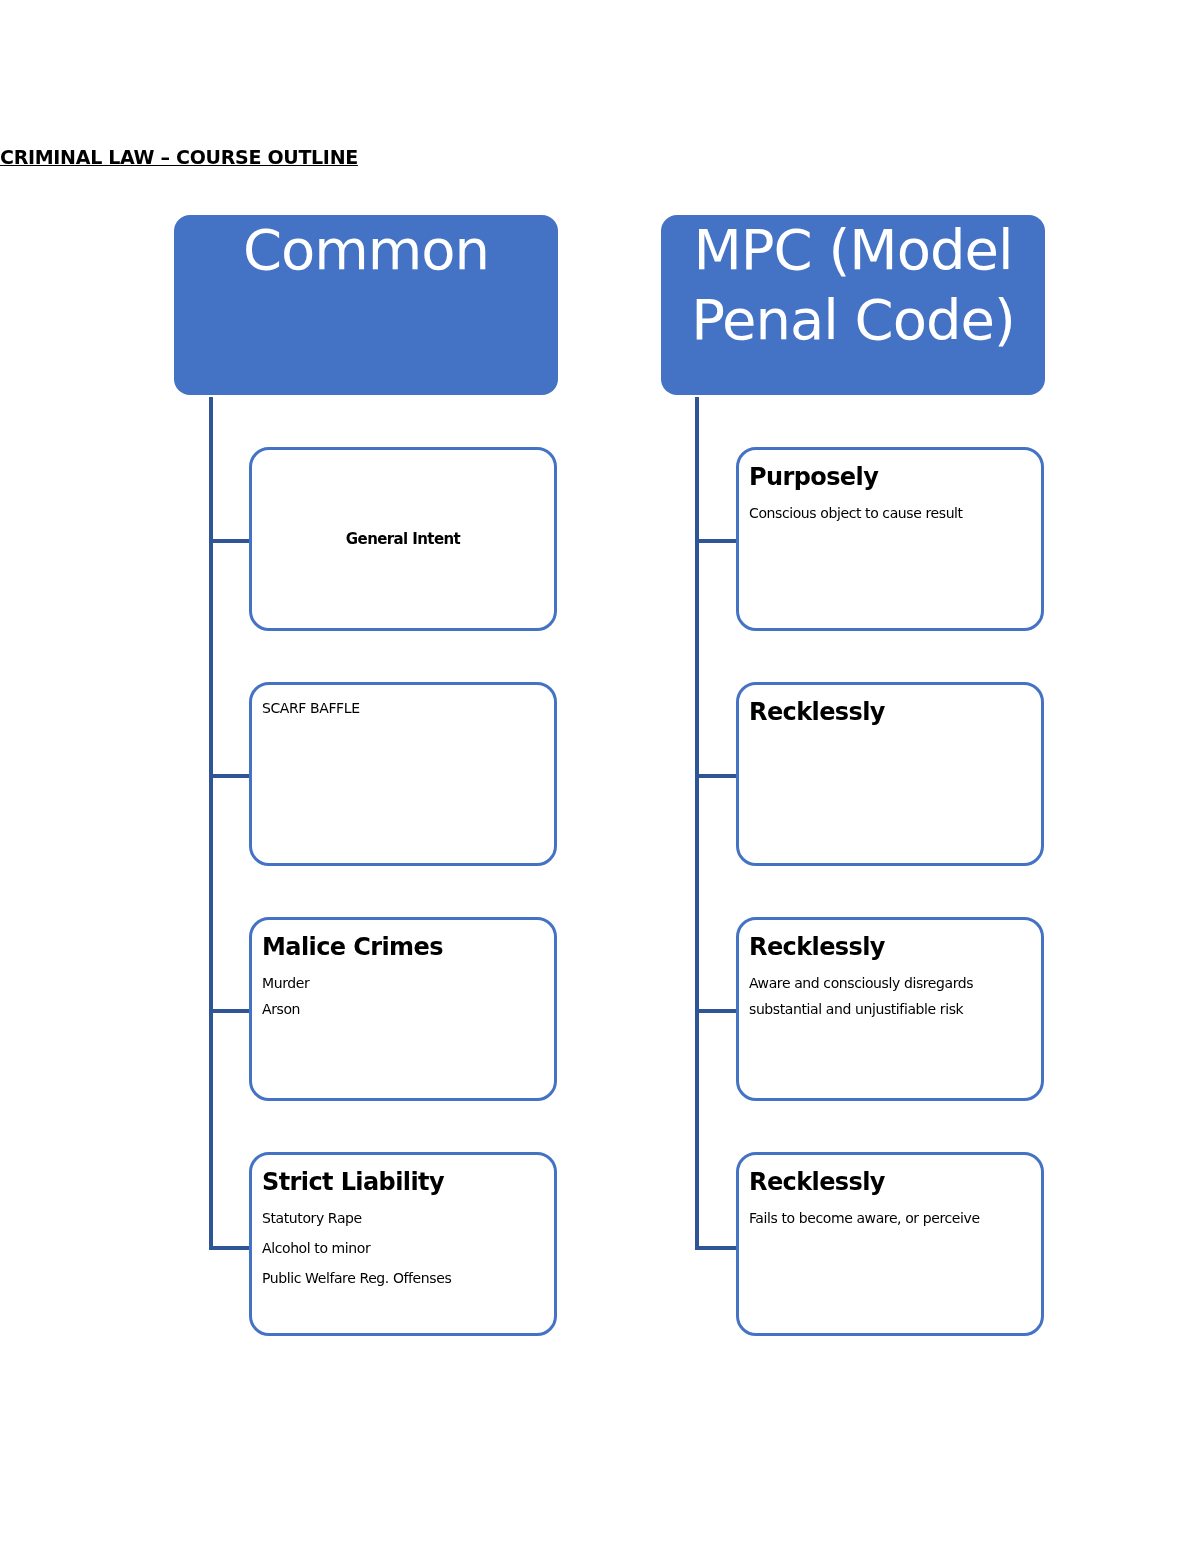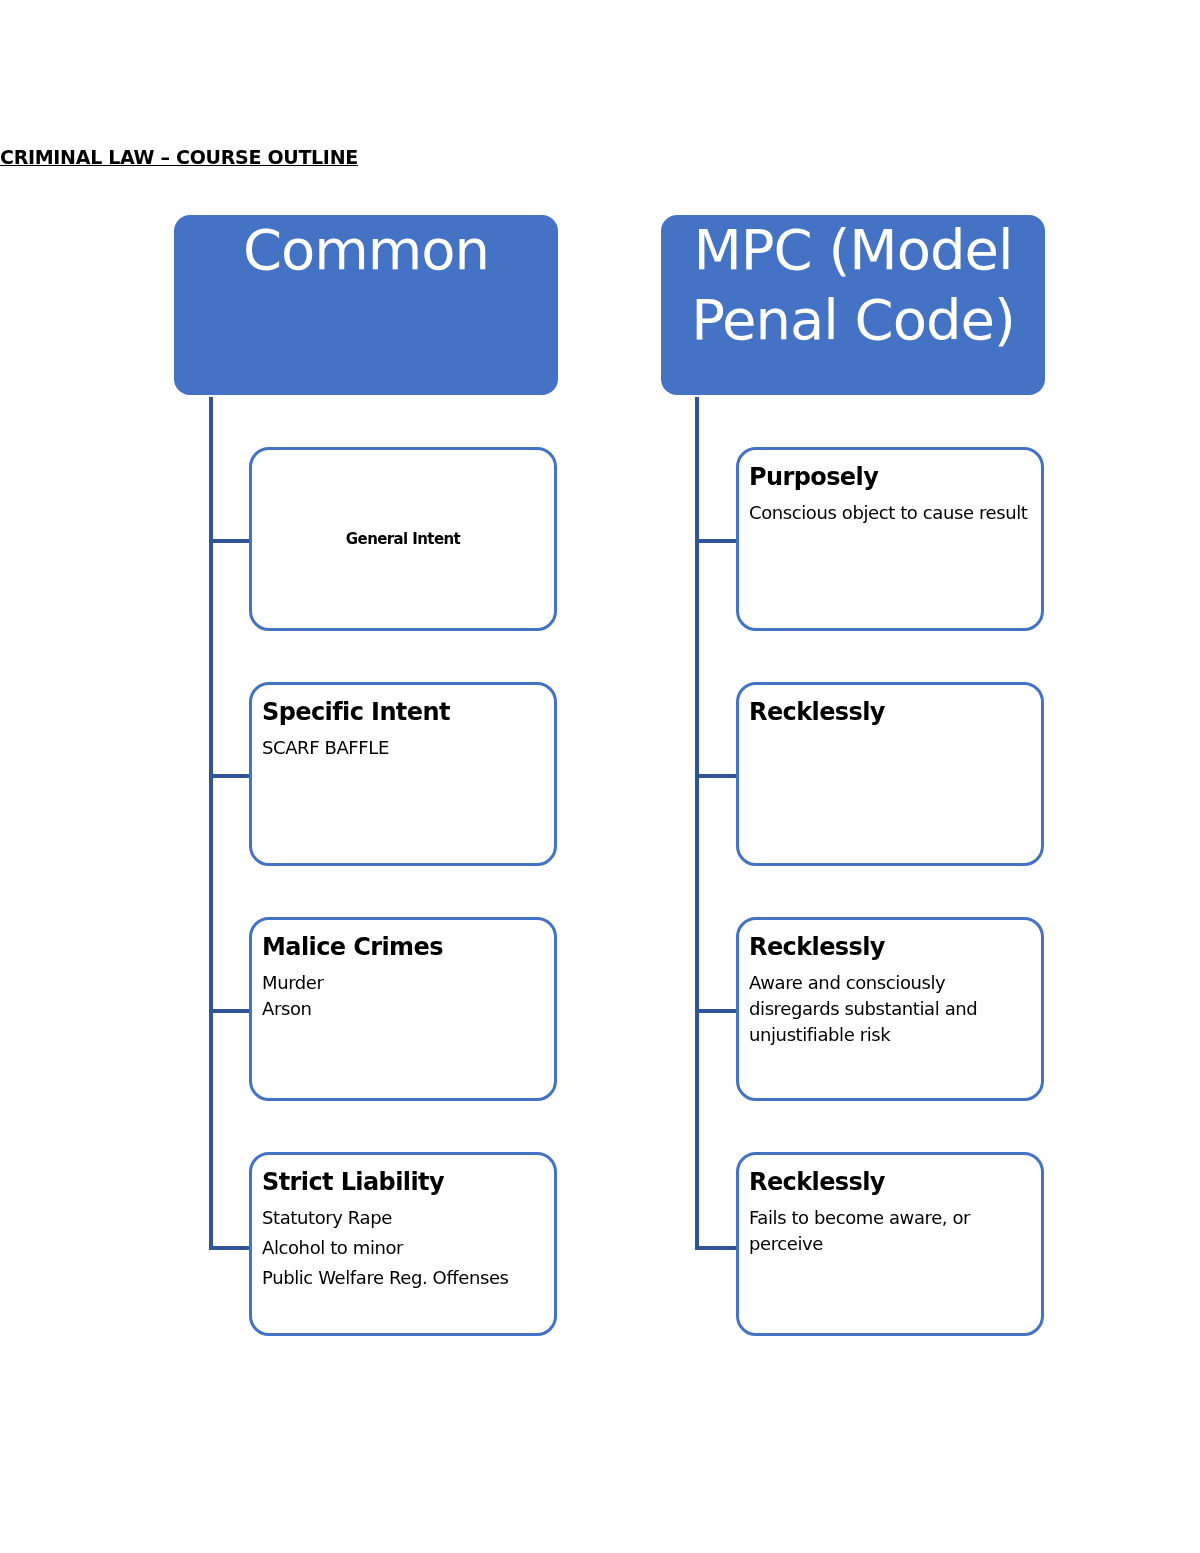--- a/index.html
+++ b/index.html
@@ -30,21 +30,21 @@
       border: 3px solid #4472c4; border-radius: 20px; background: #fff;
       box-sizing: border-box; padding: 10px 10px 0 10px;
     }
     .node.centered { display: flex; align-items: center; justify-content: center; padding: 0; }
     .node .head {
       font-family: "DejaVu Sans", sans-serif; font-weight: bold; font-size: 24px;
       letter-spacing: -0.6px; line-height: 30px; margin: 2px 0 8px 0;
     }
     .node.centered .head { margin: 0; font-size: 15px; }
     .node .line {
-      font-family: "DejaVu Sans", sans-serif; font-size: 18px; line-height: 26px;
+      font-family: "DejaVu Sans", sans-serif; font-size: 14px; line-height: 26px;
       letter-spacing: -0.4px;
     }
     .node .line.multi { line-height: 26px; }
     .col-left .node { left: 249px; }
     .col-right .node { left: 736px; }
   </style>
 </head>
 <body>
 
 <div class="title">CRIMINAL LAW – COURSE OUTLINE</div>
@@ -59,21 +59,20 @@
   <div class="branch" style="left:209px; top:539px; width:40px;"></div>
   <div class="branch" style="left:209px; top:774px; width:40px;"></div>
   <div class="branch" style="left:209px; top:1009px; width:40px;"></div>
   <div class="branch" style="left:209px; top:1246px; width:40px;"></div>
 
   <div class="node centered" style="top:447px;">
     <div class="head">General Intent</div>
   </div>
 
   <div class="node" style="top:682px;">
-    <div class="head">Specific Intent</div>
     <div class="line">SCARF BAFFLE</div>
   </div>
 
   <div class="node" style="top:917px;">
     <div class="head">Malice Crimes</div>
     <div class="line">Murder</div>
     <div class="line">Arson</div>
   </div>
 
   <div class="node" style="top:1152px;">

